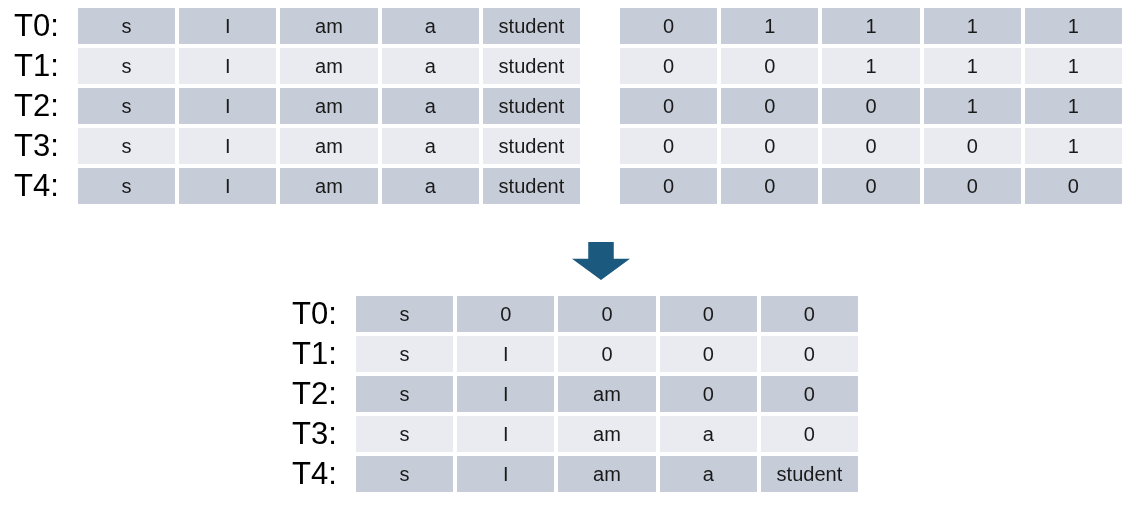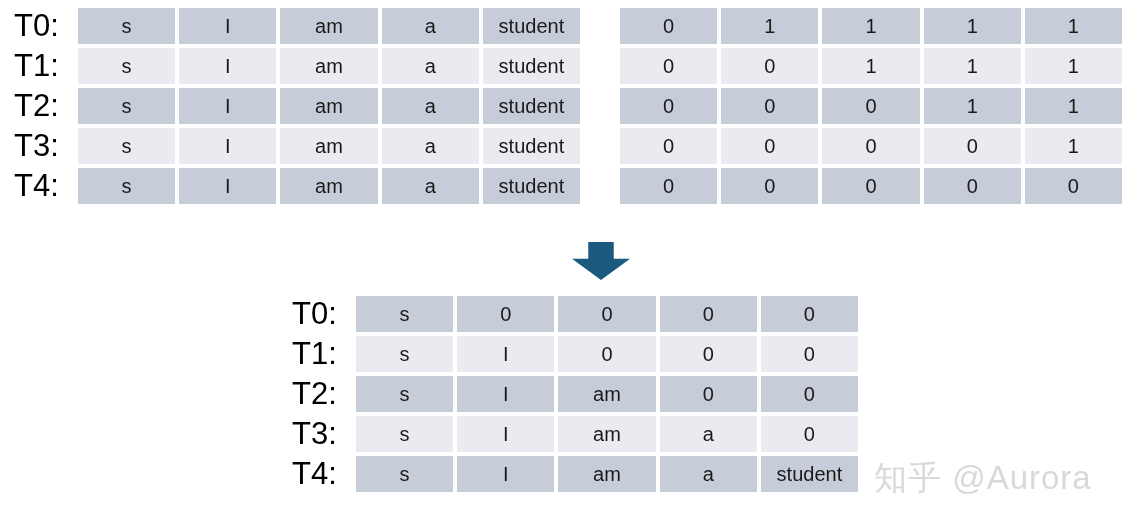--- a/index.html
+++ b/index.html
@@ -178,15 +178,14 @@
         <div class="cell light">a</div>
         <div class="cell light">0</div>
         <div class="cell dark">s</div>
         <div class="cell dark">I</div>
         <div class="cell dark">am</div>
         <div class="cell dark">a</div>
         <div class="cell dark">student</div>
       </div>
   </section>
 
-  <div class="watermark">知乎 @Aurora</div>
 
 </div>
 
 </body></html>

